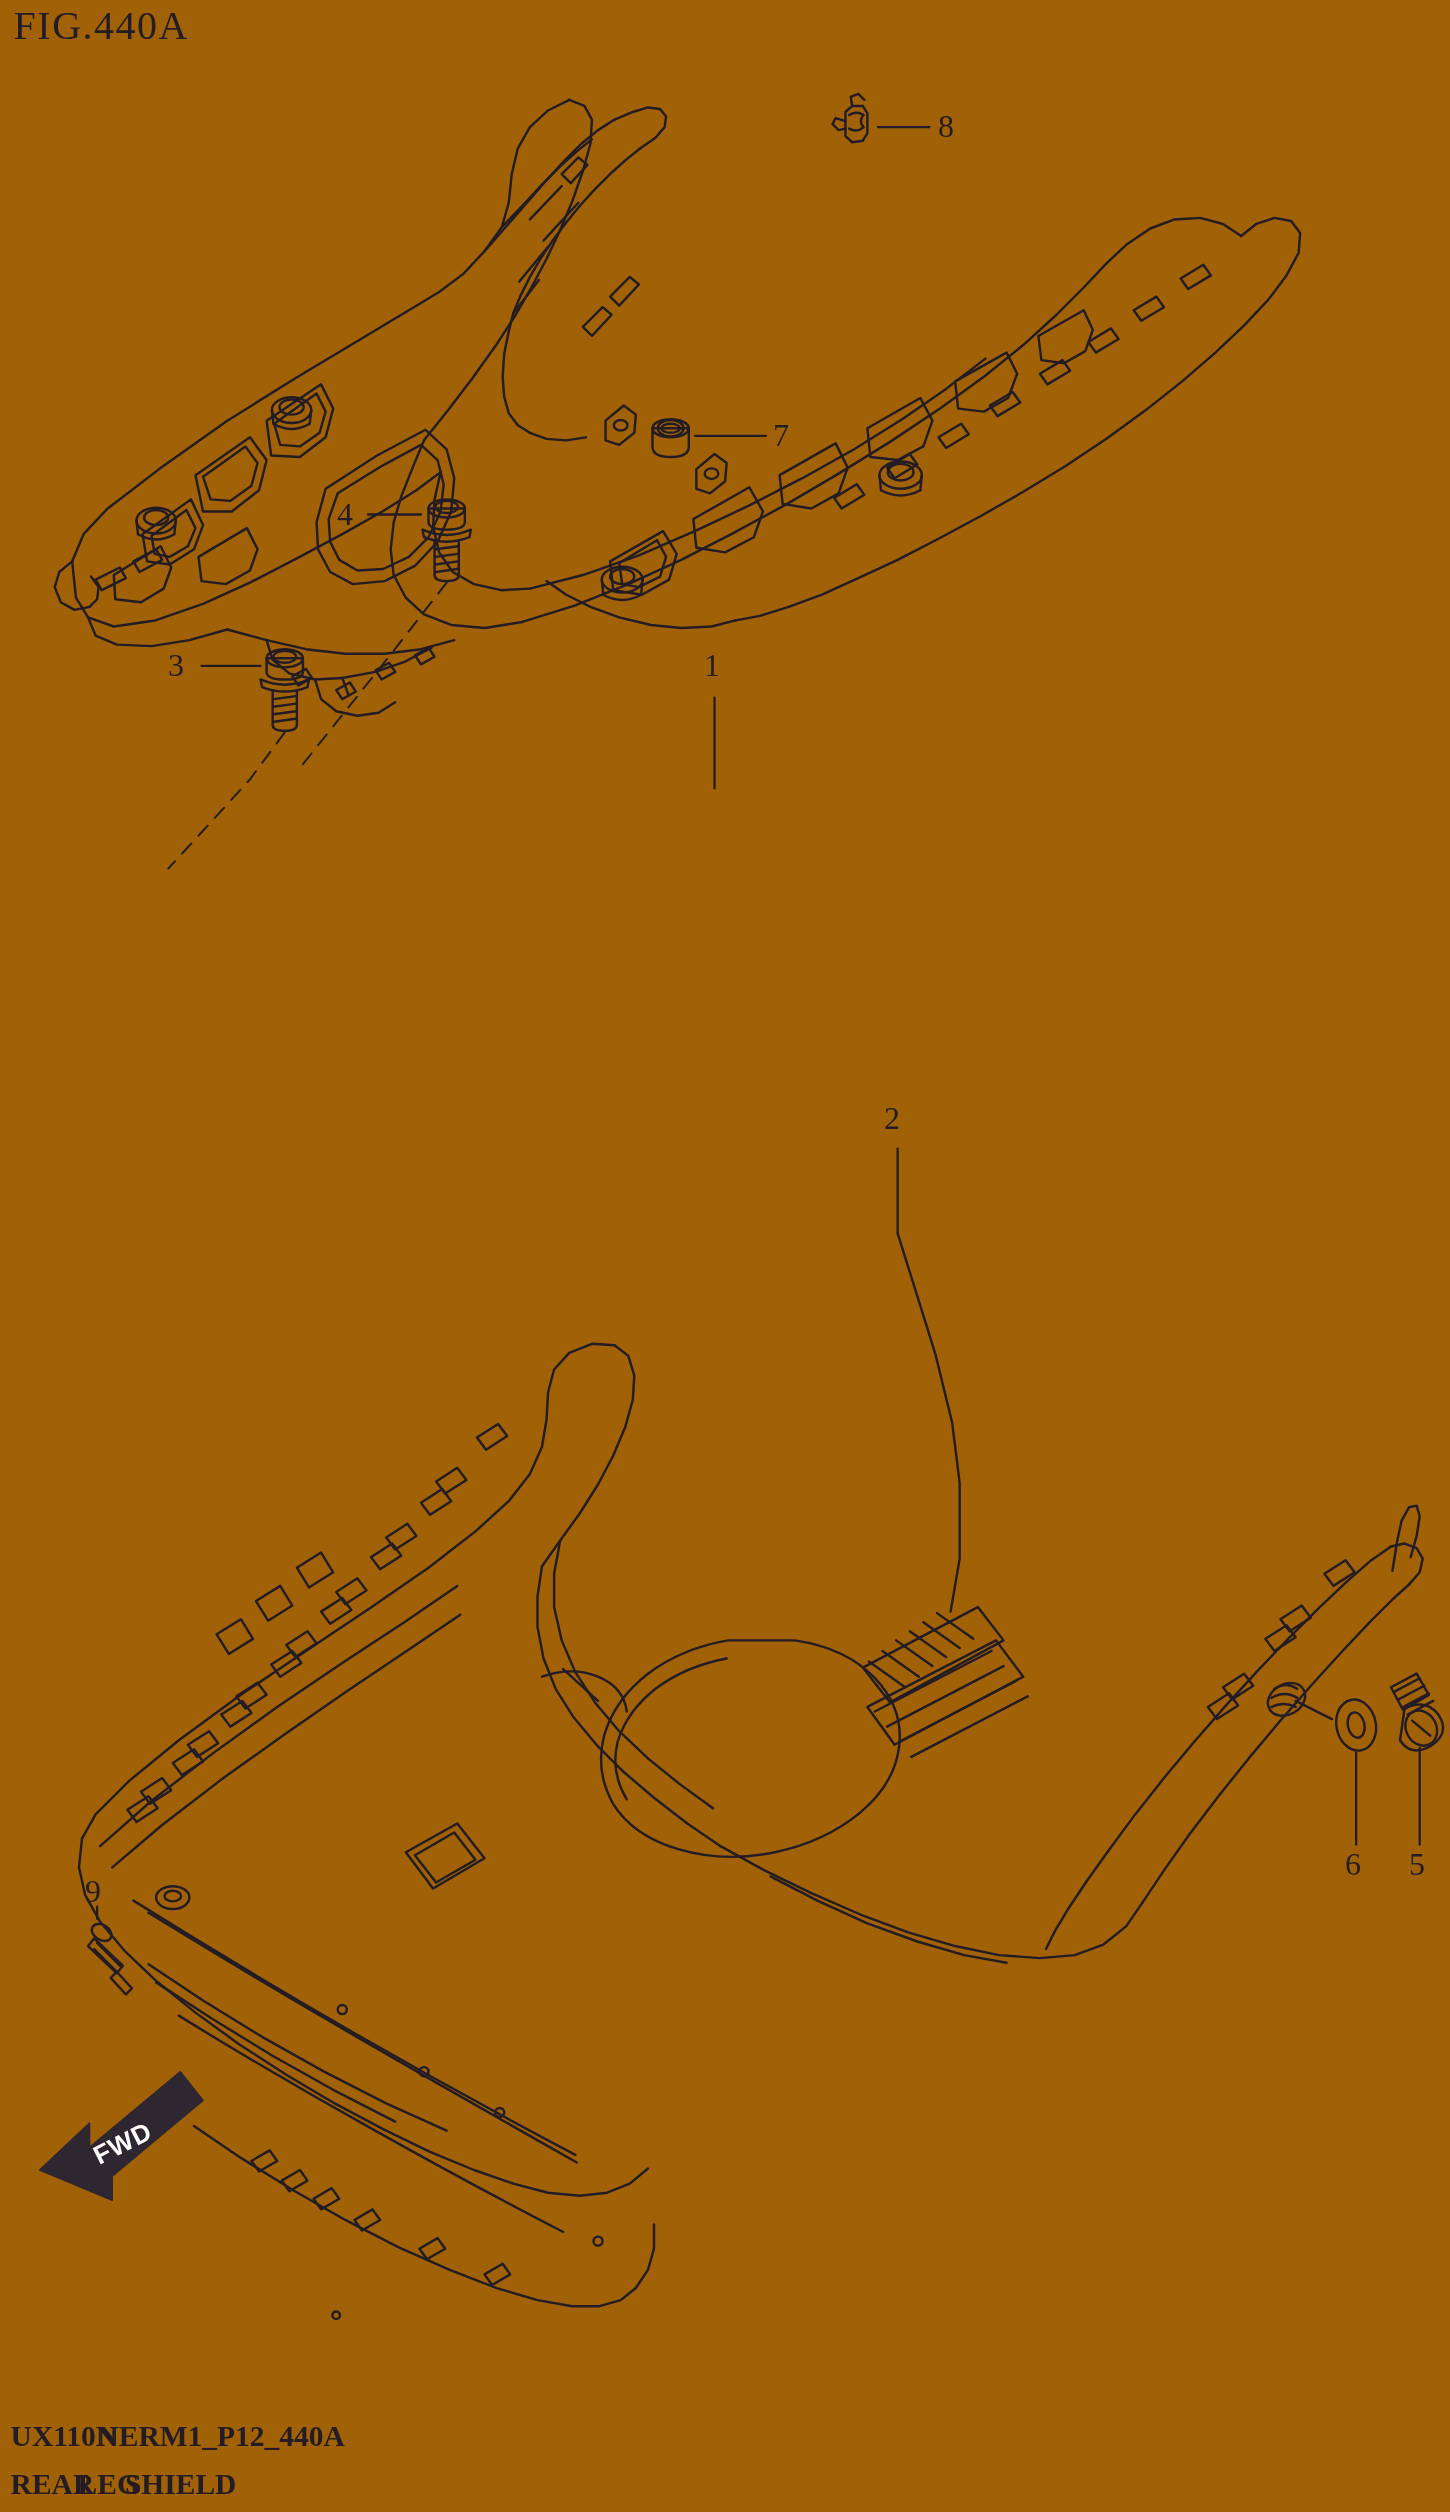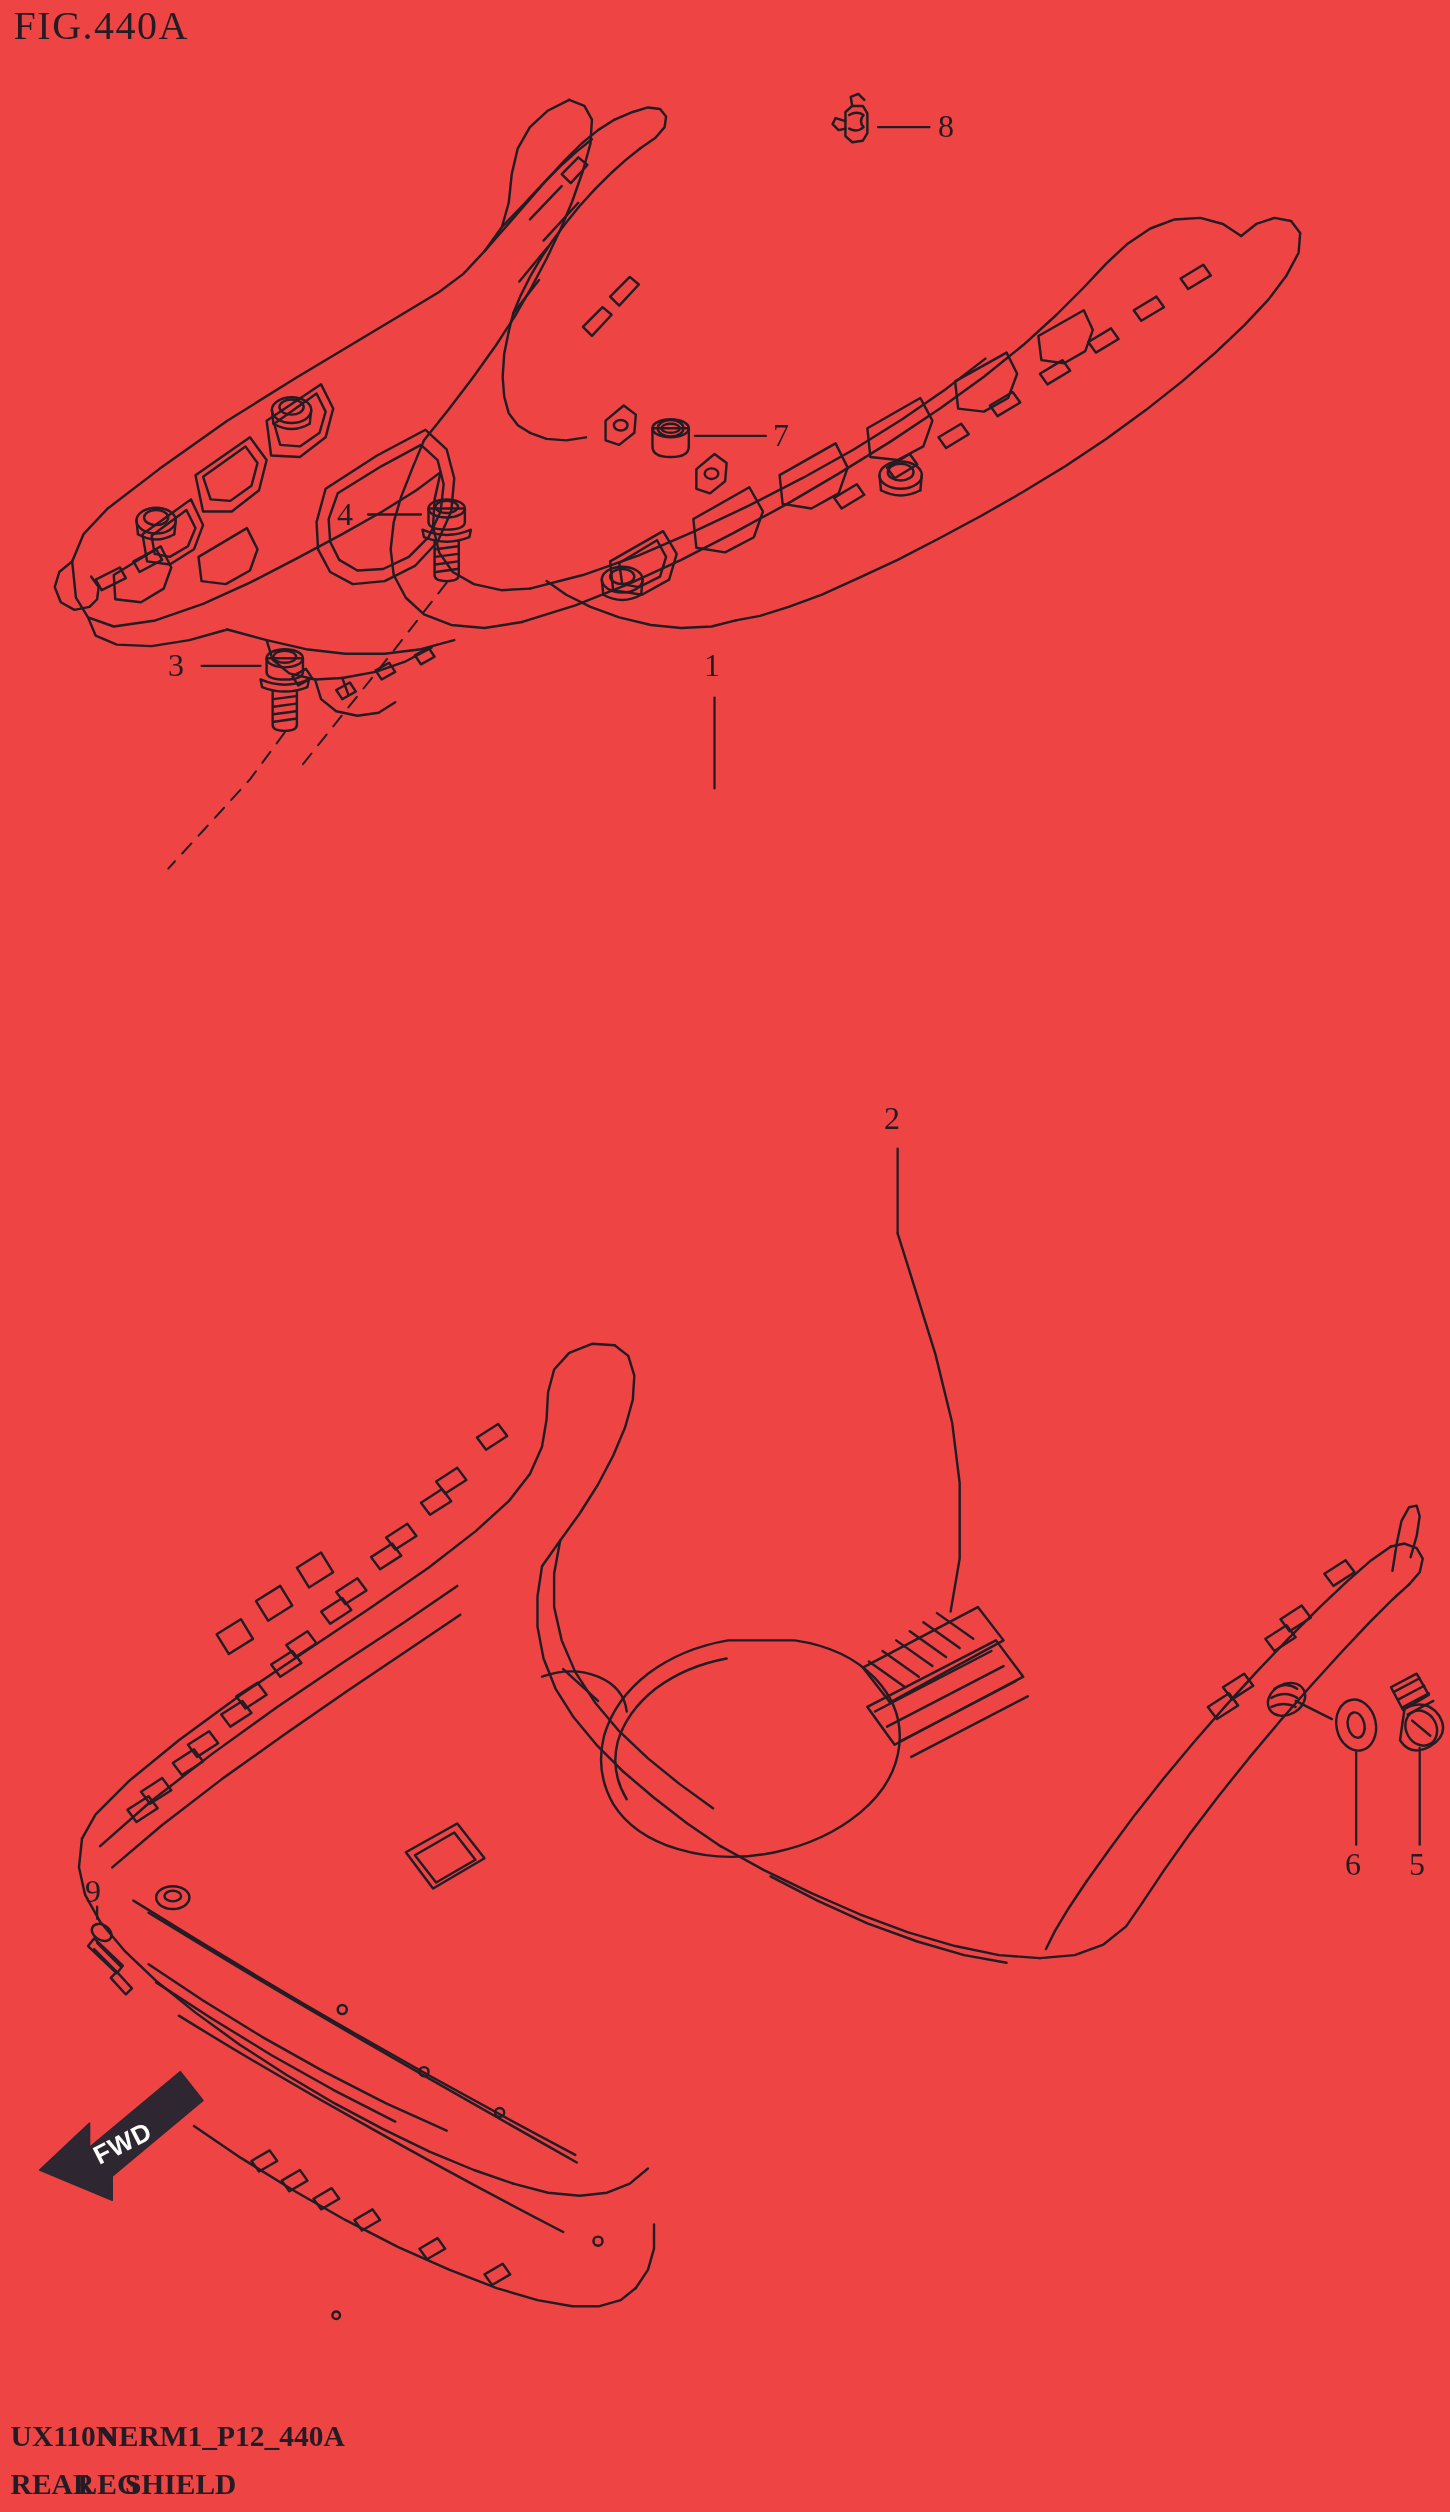--- a/index.html
+++ b/index.html
@@ -11,21 +11,21 @@
     width: 1451px;
     height: 2512px;
     position: relative;
     font-family: "Liberation Serif", "DejaVu Serif", serif;
     color: #231c24;
     overflow: hidden;
   }
   #page {
     position: absolute;
     inset: 0;
-    background: #ef4444;
+    background: #a16207;
   }
   .fig-title {
     position: absolute;
     left: 13.6px;
     top: 1.5px;
     font-size: 40px;
     letter-spacing: 1.5px;
     color: #231c24;
     white-space: nowrap;
   }

